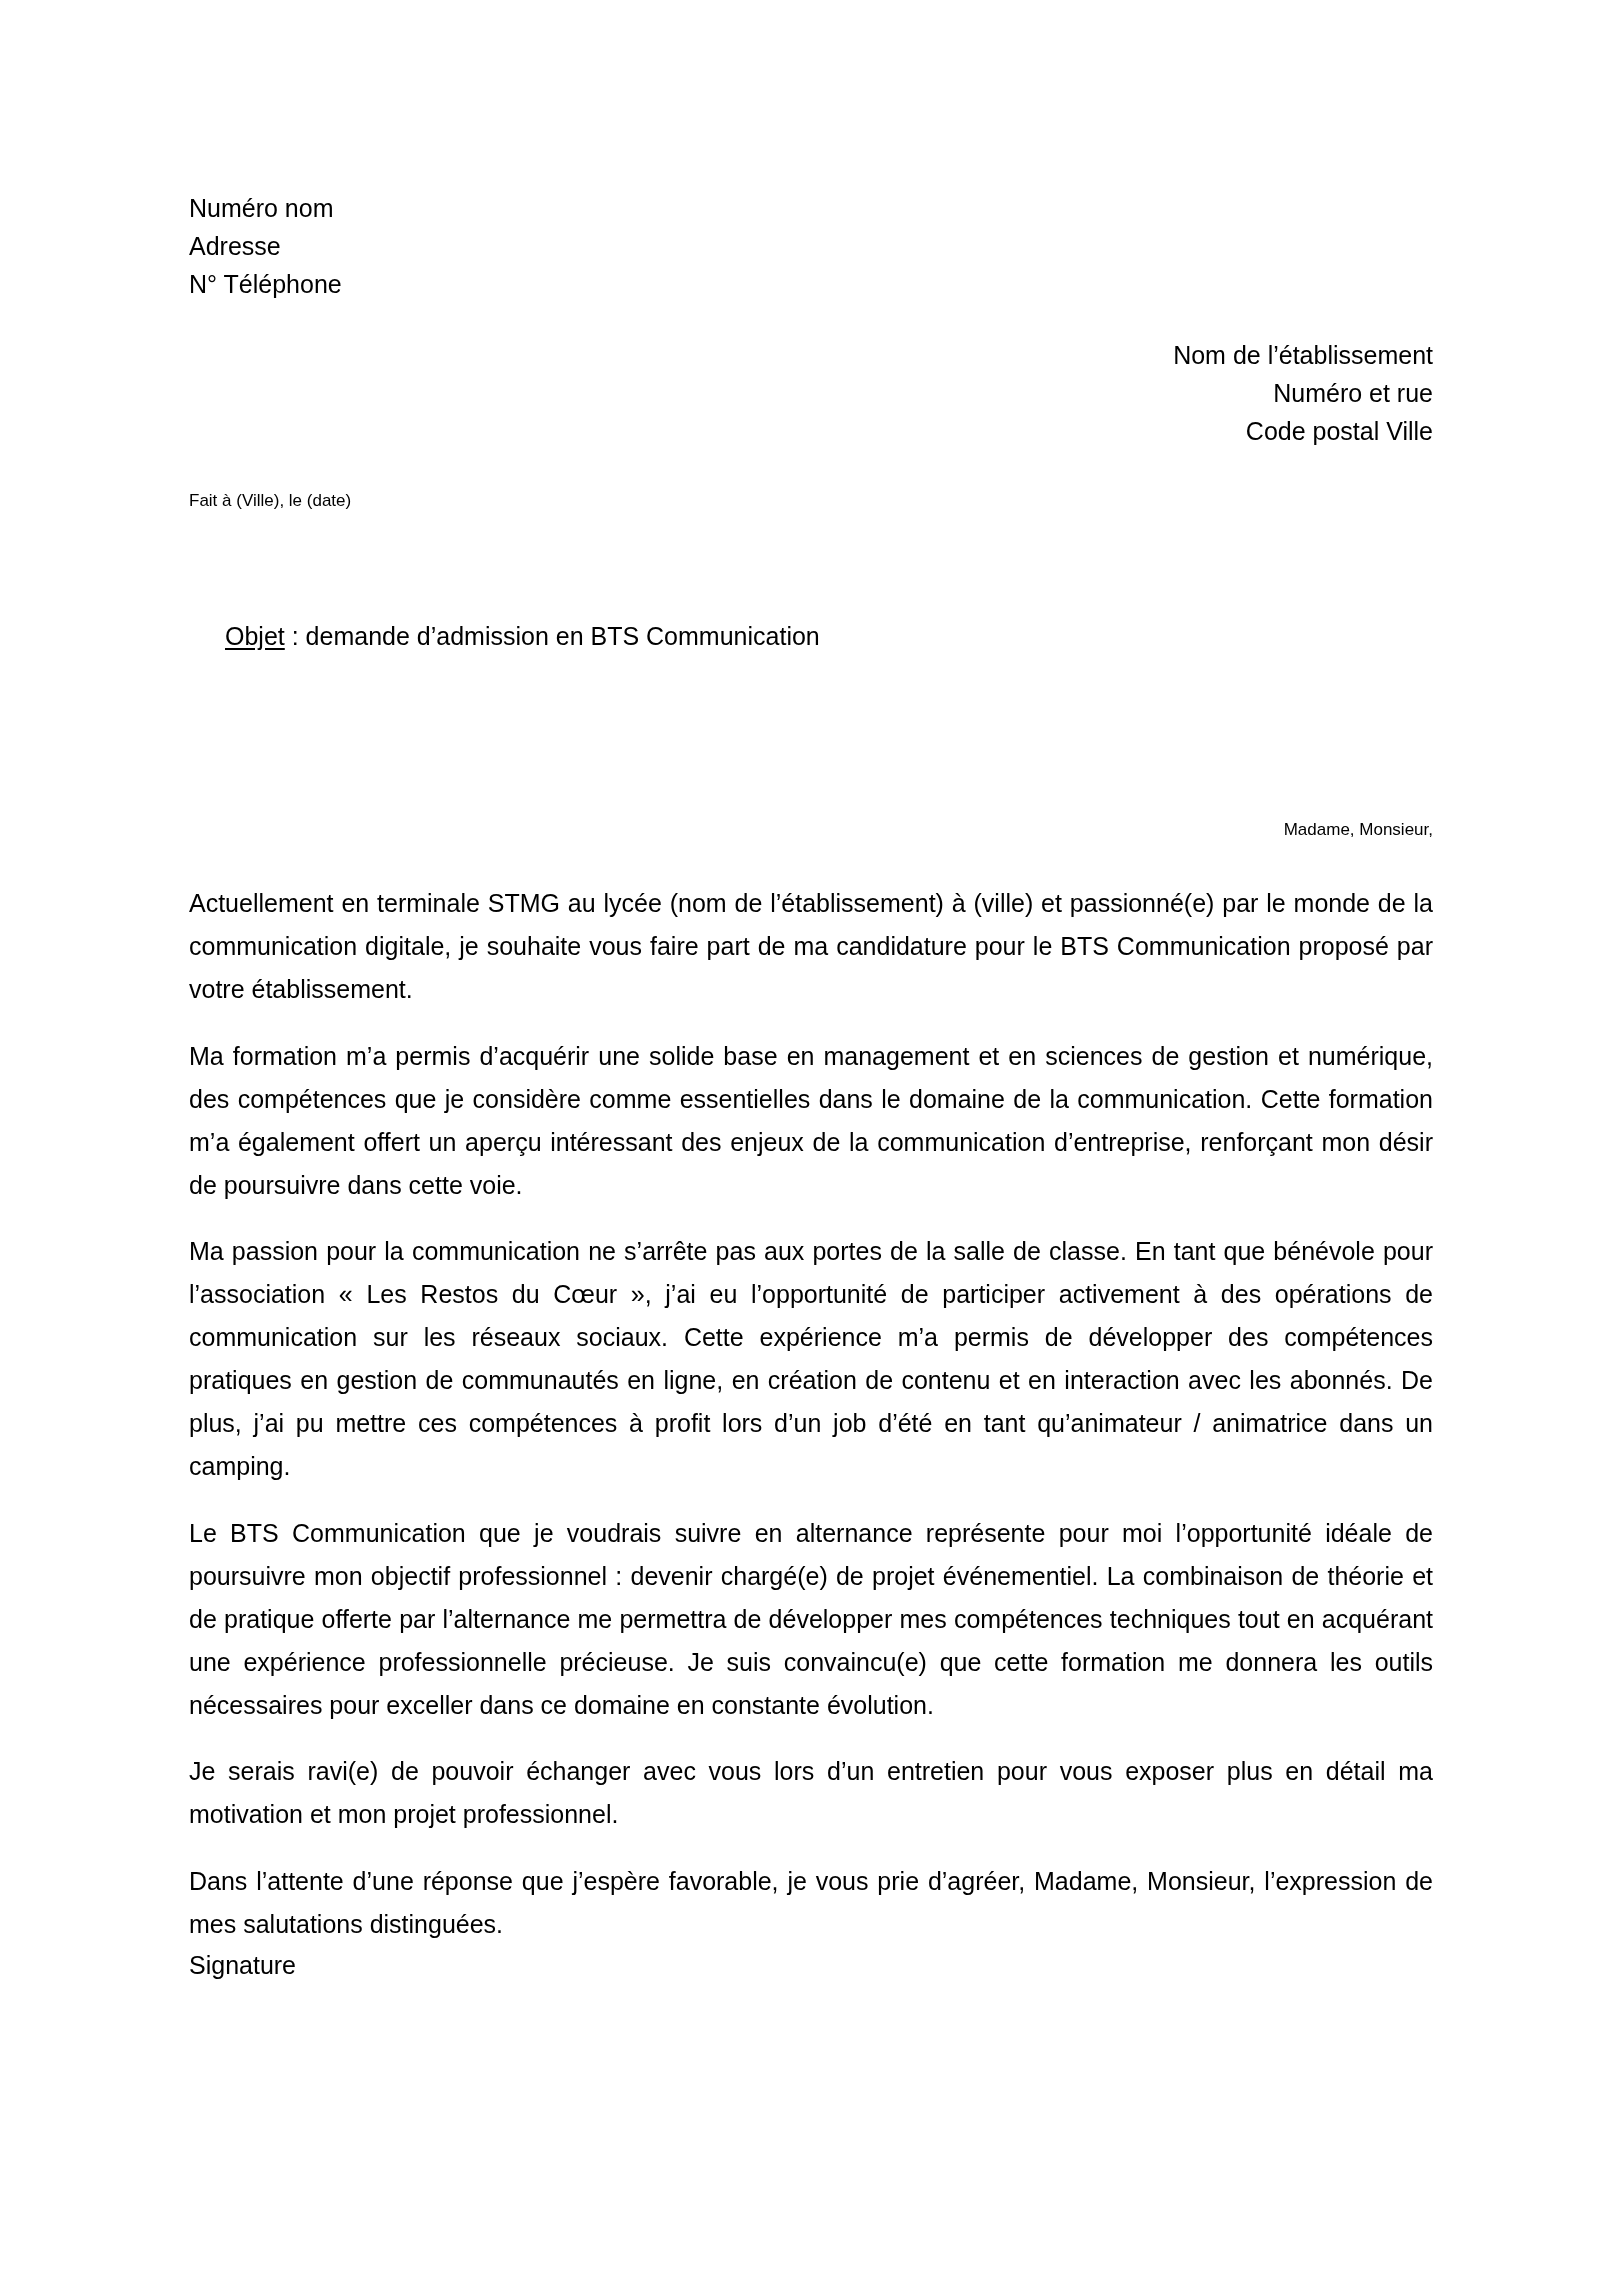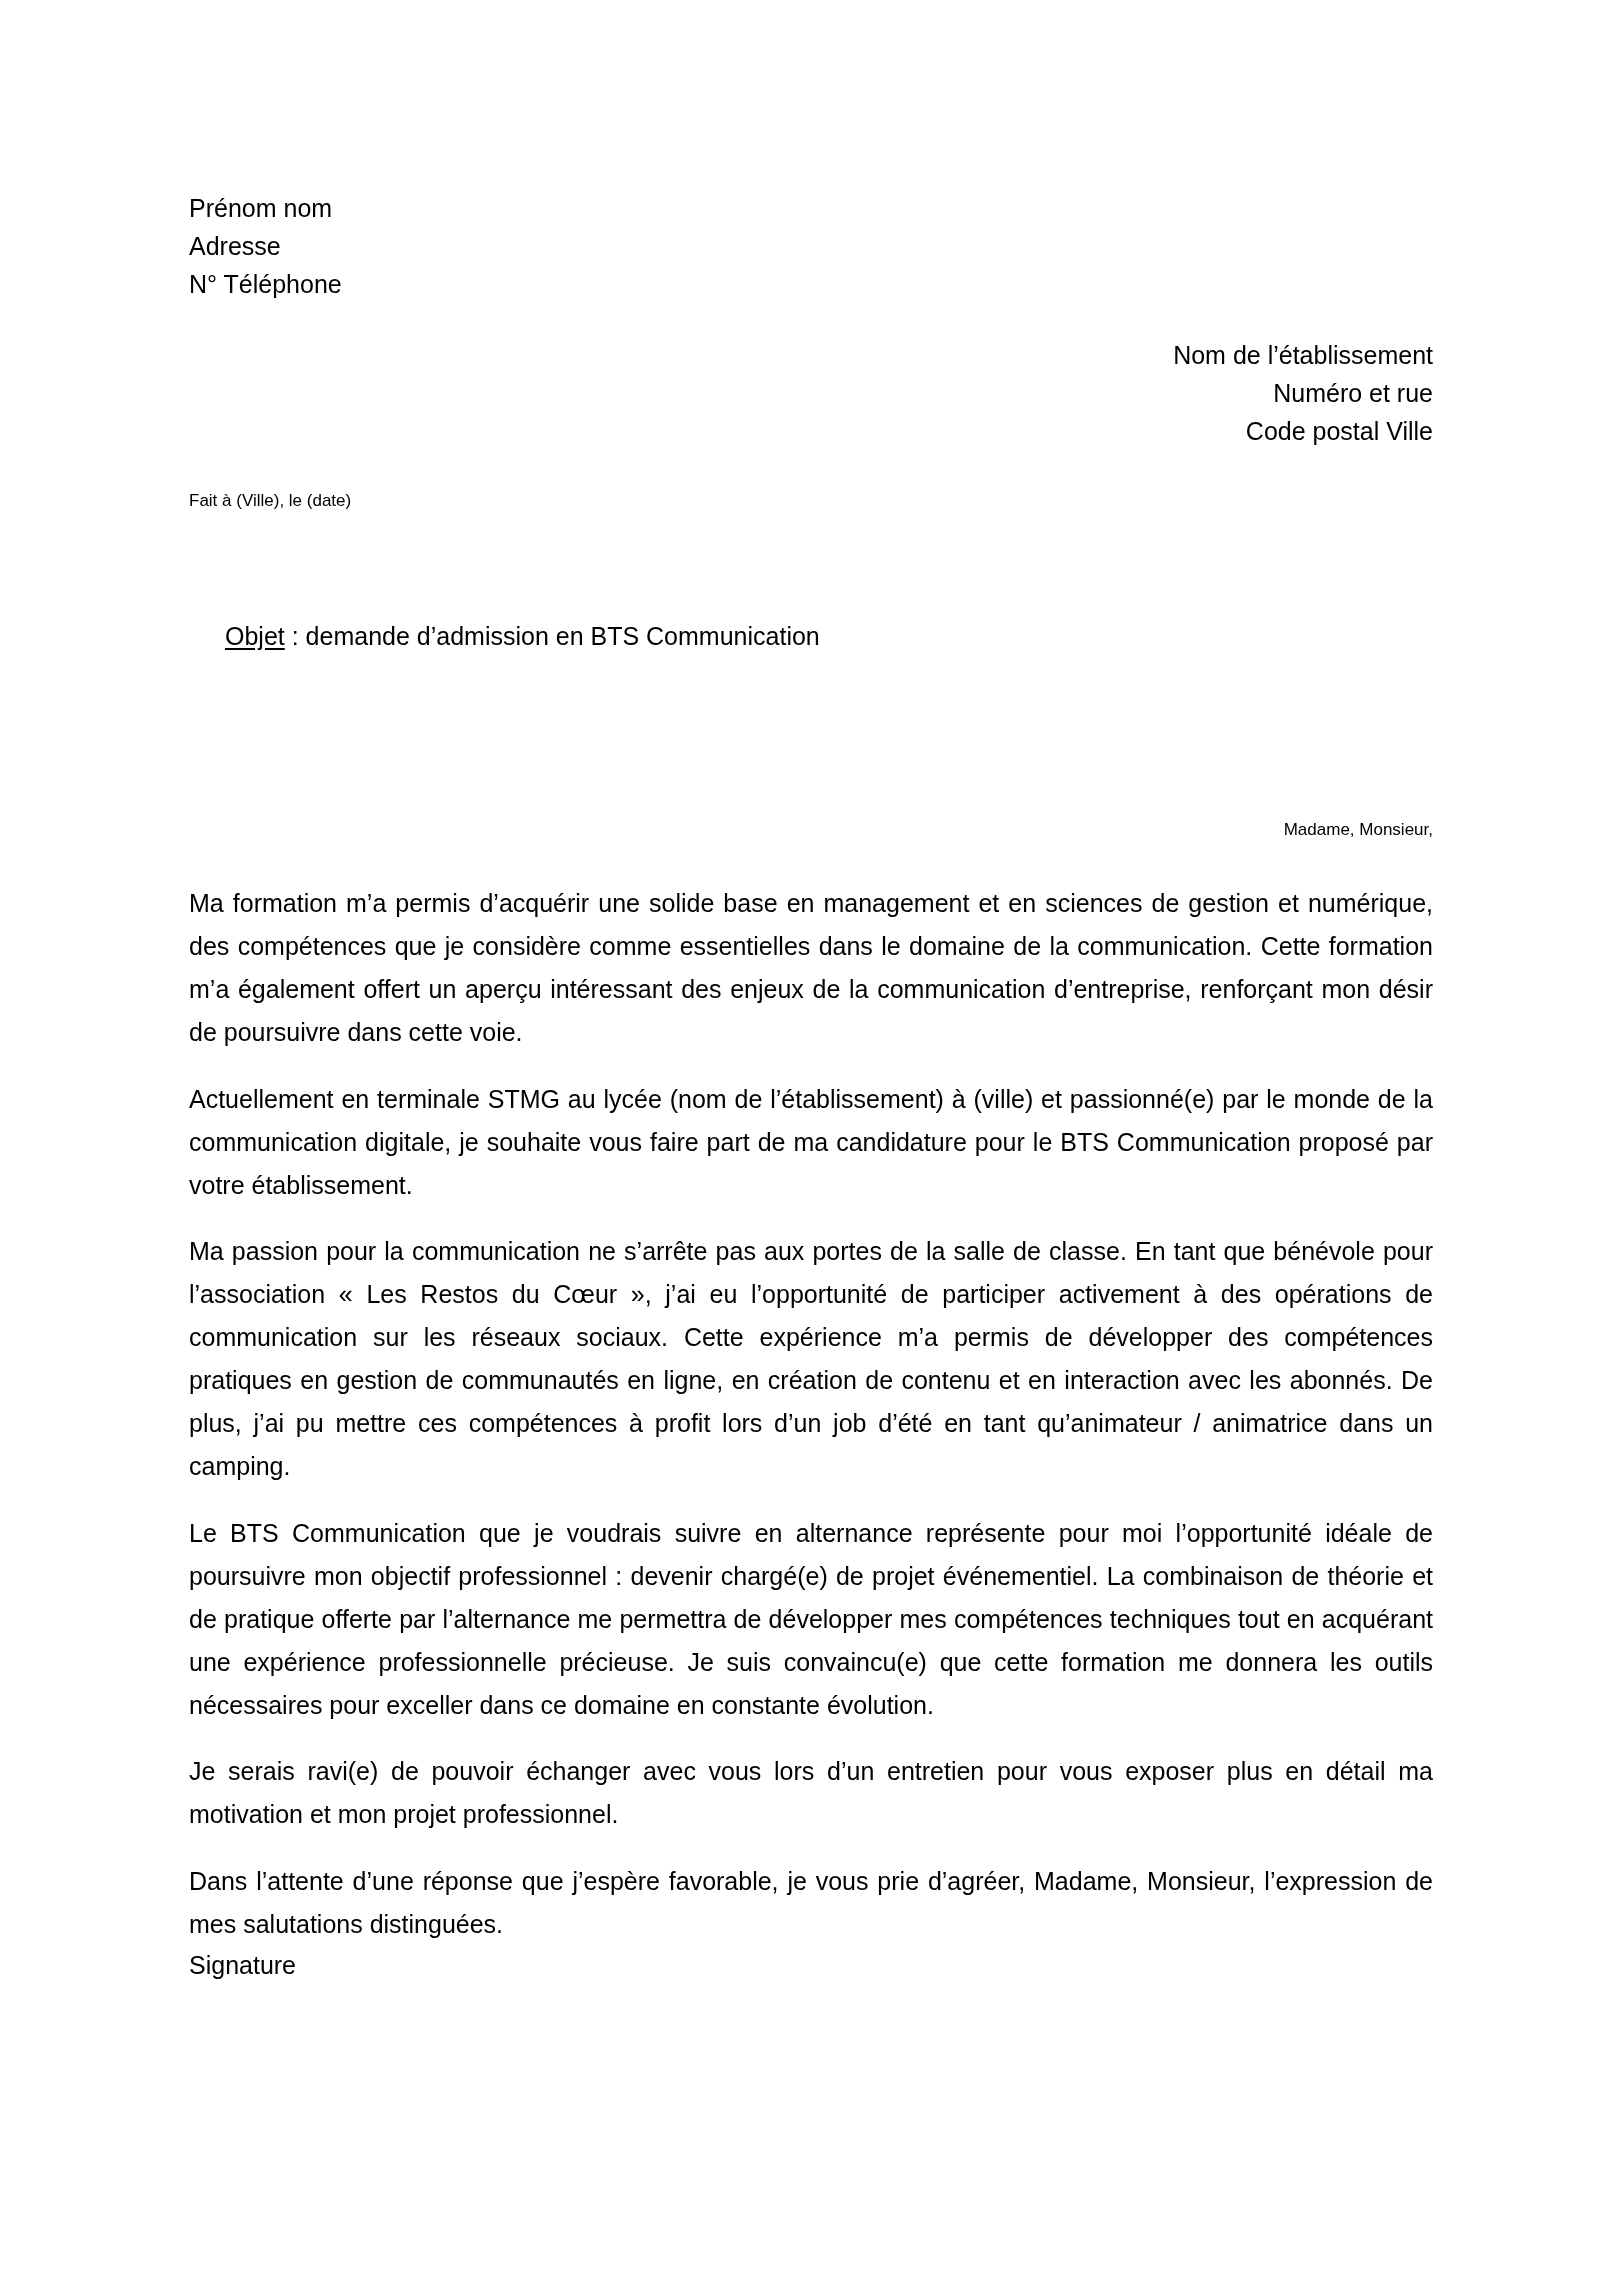--- a/index.html
+++ b/index.html
@@ -111,21 +111,21 @@
     box-sizing: border-box;
   }
 </style>
 </head>
 <body>
 
 <div class="page">
   <div class="content">
 
     <div class="sender">
-      <div>Prénom nom</div>
+      <div>Numéro nom</div>
       <div>Adresse</div>
       <div>N° Téléphone</div>
     </div>
 
     <div class="recipient">
       <div>Nom de l’établissement</div>
       <div>Numéro et rue</div>
       <div>Code postal Ville</div>
     </div>
 
@@ -135,22 +135,22 @@
 
     <div class="subject">
       <span class="u">Objet</span><span> : demande d’admission en BTS Communication</span>
     </div>
 
     <div class="salutation">
       <span>Madame, Monsieur,</span>
     </div>
 
     <div class="body">
+      <p>Actuellement en terminale STMG au lycée (nom de l’établissement) à (ville) et passionné(e) par le monde de la communication digitale, je souhaite vous faire part de ma candidature pour le BTS Communication proposé par votre établissement.</p>
       <p>Ma formation m’a permis d’acquérir une solide base en management et en sciences de gestion et numérique, des compétences que je considère comme essentielles dans le domaine de la communication. Cette formation m’a également offert un aperçu intéressant des enjeux de la communication d’entreprise, renforçant mon désir de poursuivre dans cette voie.</p>
-      <p>Actuellement en terminale STMG au lycée (nom de l’établissement) à (ville) et passionné(e) par le monde de la communication digitale, je souhaite vous faire part de ma candidature pour le BTS Communication proposé par votre établissement.</p>
       <p>Ma passion pour la communication ne s’arrête pas aux portes de la salle de classe. En tant que bénévole pour l’association « Les Restos du Cœur », j’ai eu l’opportunité de participer activement à des opérations de communication sur les réseaux sociaux. Cette expérience m’a permis de développer des compétences pratiques en gestion de communautés en ligne, en création de contenu et en interaction avec les abonnés. De plus, j’ai pu mettre ces compétences à profit lors d’un job d’été en tant qu’animateur / animatrice dans un camping.</p>
       <p>Le BTS Communication que je voudrais suivre en alternance représente pour moi l’opportunité idéale de poursuivre mon objectif professionnel : devenir chargé(e) de projet événementiel. La combinaison de théorie et de pratique offerte par l’alternance me permettra de développer mes compétences techniques tout en acquérant une expérience professionnelle précieuse. Je suis convaincu(e) que cette formation me donnera les outils nécessaires pour exceller dans ce domaine en constante évolution.</p>
       <p>Je serais ravi(e) de pouvoir échanger avec vous lors d’un entretien pour vous exposer plus en détail ma motivation et mon projet professionnel.</p>
       <p>Dans l’attente d’une réponse que j’espère favorable, je vous prie d’agréer, Madame, Monsieur, l’expression de mes salutations distinguées.</p>
     </div>
 
     <div class="signature">
       <span>Signature</span>
     </div>
 

